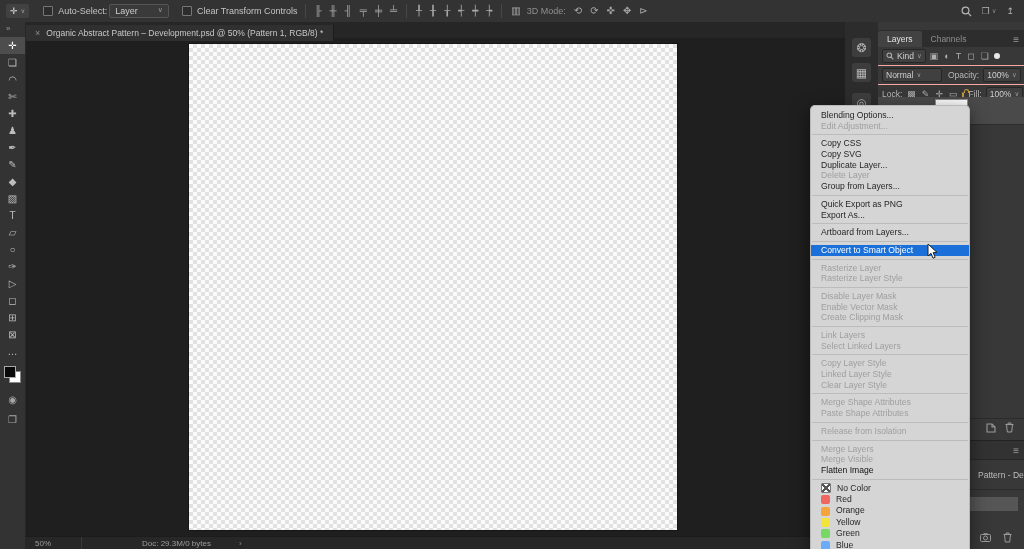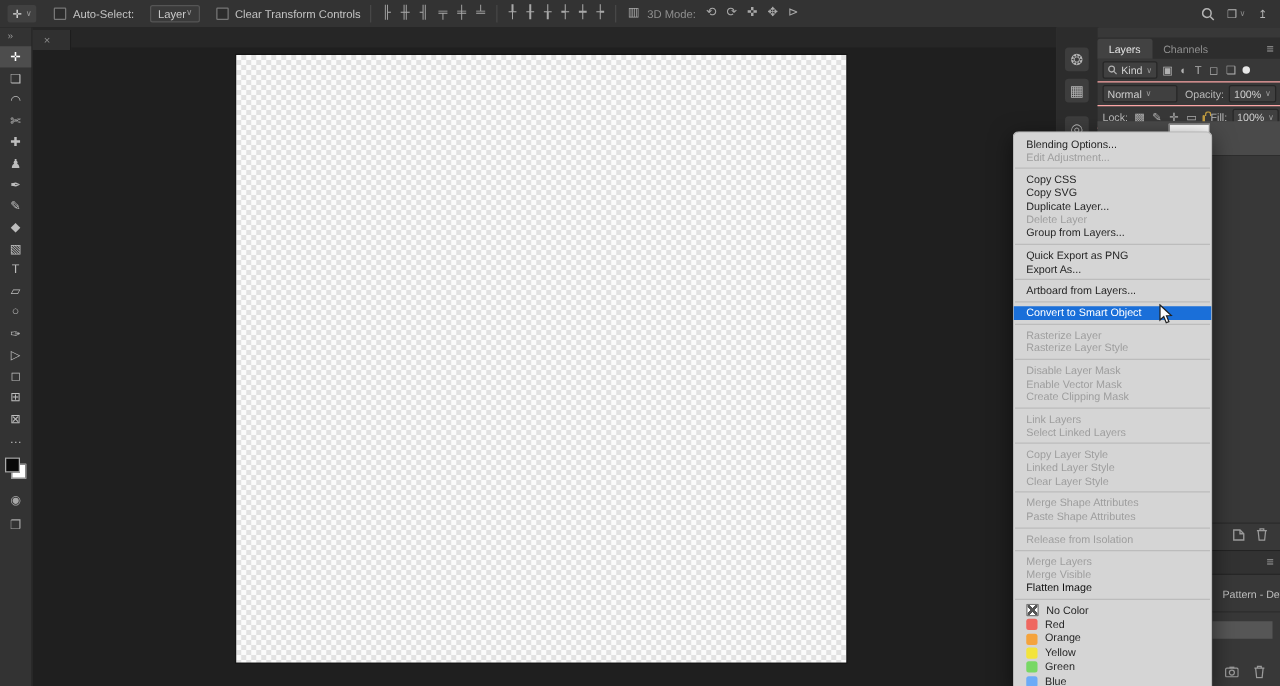--- a/index.html
+++ b/index.html
@@ -6,21 +6,21 @@
   #stage{position:relative;width:1024px;height:549px;overflow:hidden;
          background:#1f1f1f;font-family:"Liberation Sans",sans-serif;
          -webkit-font-smoothing:antialiased;user-select:none;}
 
   
   #options-bar{position:absolute;top:0;left:0;right:0;height:22px;background:#333;
     border-bottom:1px solid #1b1b1b;display:flex;align-items:center;color:#bbb;font-size:9px;}
   .tool-chip{display:flex;align-items:center;gap:3px;margin-left:6px;padding:2px 4px;background:#414141;border-radius:2px;color:#ddd;}
   .chk{width:8px;height:8px;border:1px solid #777;border-radius:1px;background:#2c2c2c;display:inline-block;}
   .ob-label{margin-left:5px;color:#c4c4c4;white-space:nowrap;}
-  .dd{display:flex;align-items:flex-start;gap:0;margin-left:13px;padding:1px 5px;border:1px solid #555;
+  .dd{display:flex;align-items:flex-start;gap:20px;margin-left:2px;padding:1px 5px;border:1px solid #555;
       border-radius:2px;background:#3a3a3a;color:#ccc;white-space:nowrap;}
   .dd .car{font-size:7px;color:#999;}
   .ob-sep{width:1px;height:14px;background:#474747;margin:0 7px;}
   .gicon{color:#a8a8a8;font-size:10px;line-height:10px;padding:0 2px;}
   .icon-row{display:flex;align-items:center;gap:4px;}
   .mode-label{color:#8f8f8f;margin:0 6px 0 4px;}
   #ob-right{margin-left:auto;display:flex;align-items:center;gap:10px;margin-right:10px;color:#b5b5b5;}
 
   
   #tab-bar{position:absolute;top:22px;left:25px;width:820px;height:16px;background:#262626;}
@@ -163,20 +163,21 @@
         <span>❐</span>
         <span style="font-size:6.5px;color:#888">∨</span>
       </span>
       <span>↥</span>
     </div>
   </div>
 
   <div id="tab-bar">
     <div id="doc-tab">
       <span class="close">×</span>
+      <span>Organic Abstract Pattern – Development.psd @ 50% (Pattern 1, RGB/8) *</span>
     </div>
   </div>
 
   <div id="left-toolbar">
     <div id="tb-collapse">»</div>
     <div id="tool-list">
         <div class="tool selected">✛</div>
         <div class="tool">❏</div>
         <div class="tool">◠</div>
         <div class="tool">✄</div>
@@ -199,20 +200,25 @@
     <div id="swatches">
       <span id="swatch-bg"></span>
       <span id="swatch-fg"></span>
     </div>
     <div class="tb-extra" style="top:372px">◉</div>
     <div class="tb-extra" style="top:392px">❐</div>
   </div>
 
   <div id="canvas"></div>
 
+  <div id="status-bar">
+    <span id="status-zoom">50%</span>
+    <span id="status-doc">Doc: 29.3M/0 bytes</span>
+    <span id="status-more">›</span>
+  </div>
 
   <div id="right-dock">
     <div id="dock-strip">
         <span class="strip-btn" style="top: 16px;">❂</span>
         <span class="strip-btn" style="top: 41px;">▦</span>
         <span class="strip-btn" style="top: 71px;">◎</span>
       </div>
 
     <div id="panel">
       <div id="panel-tabs">

